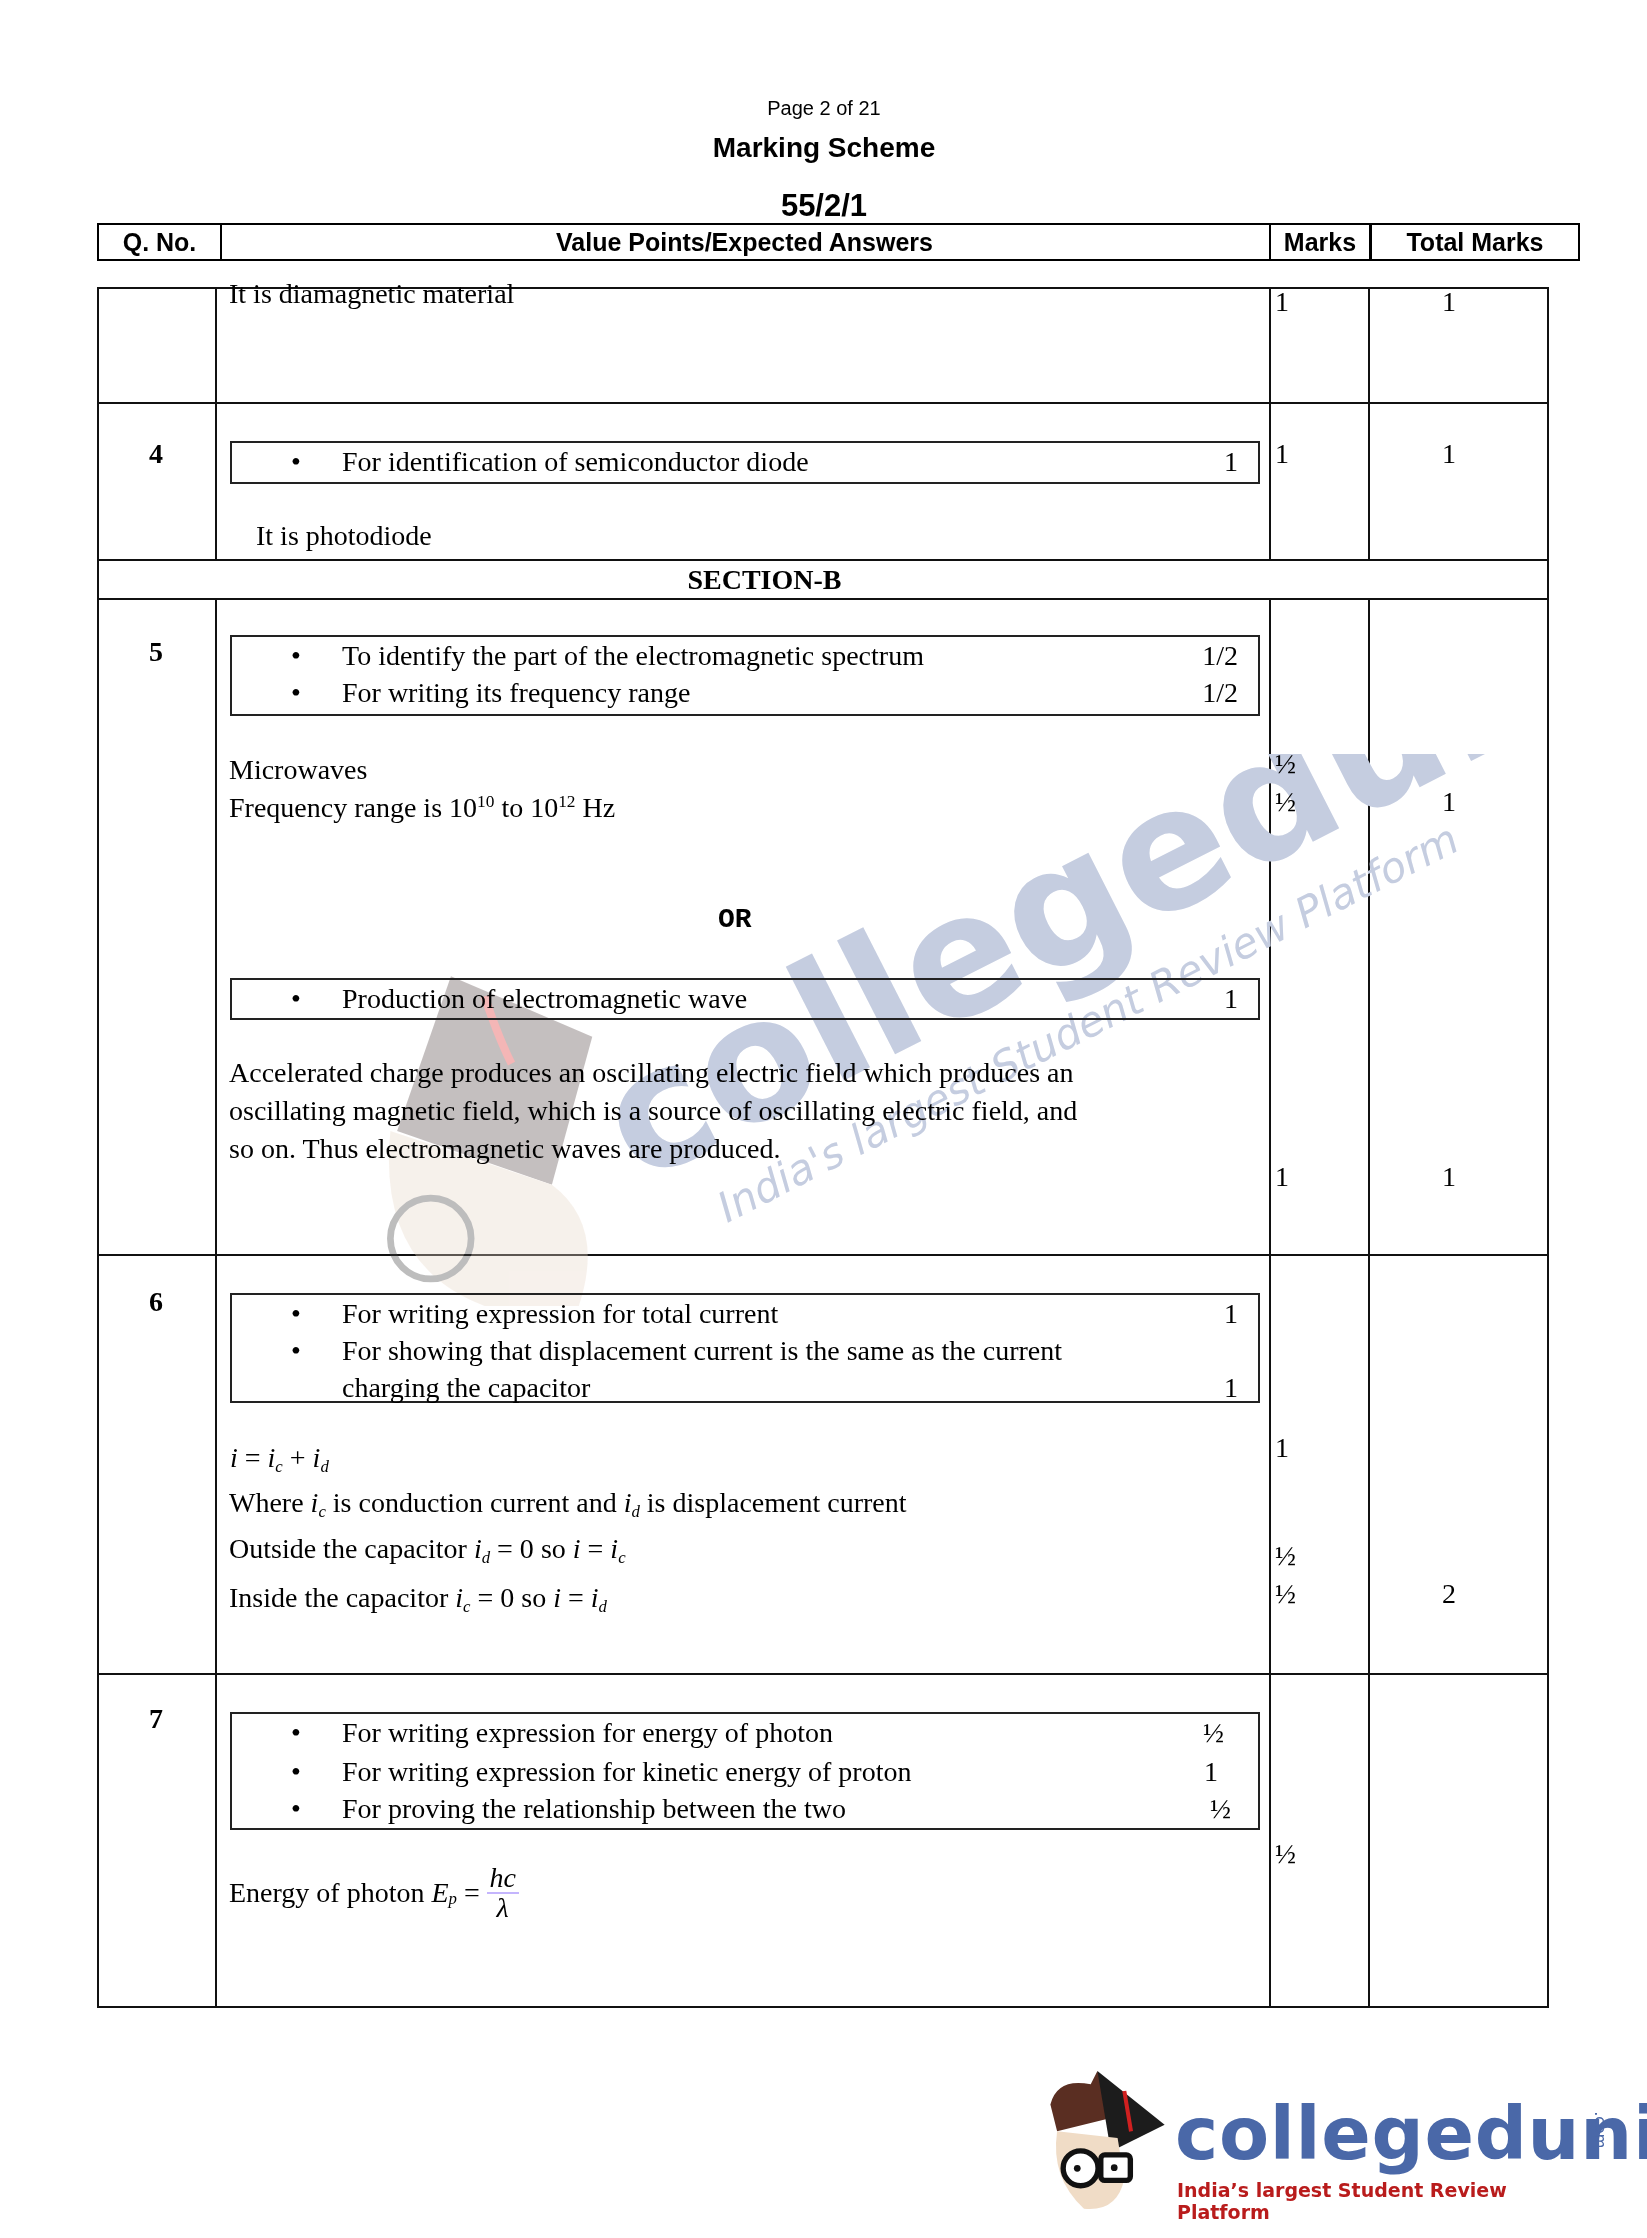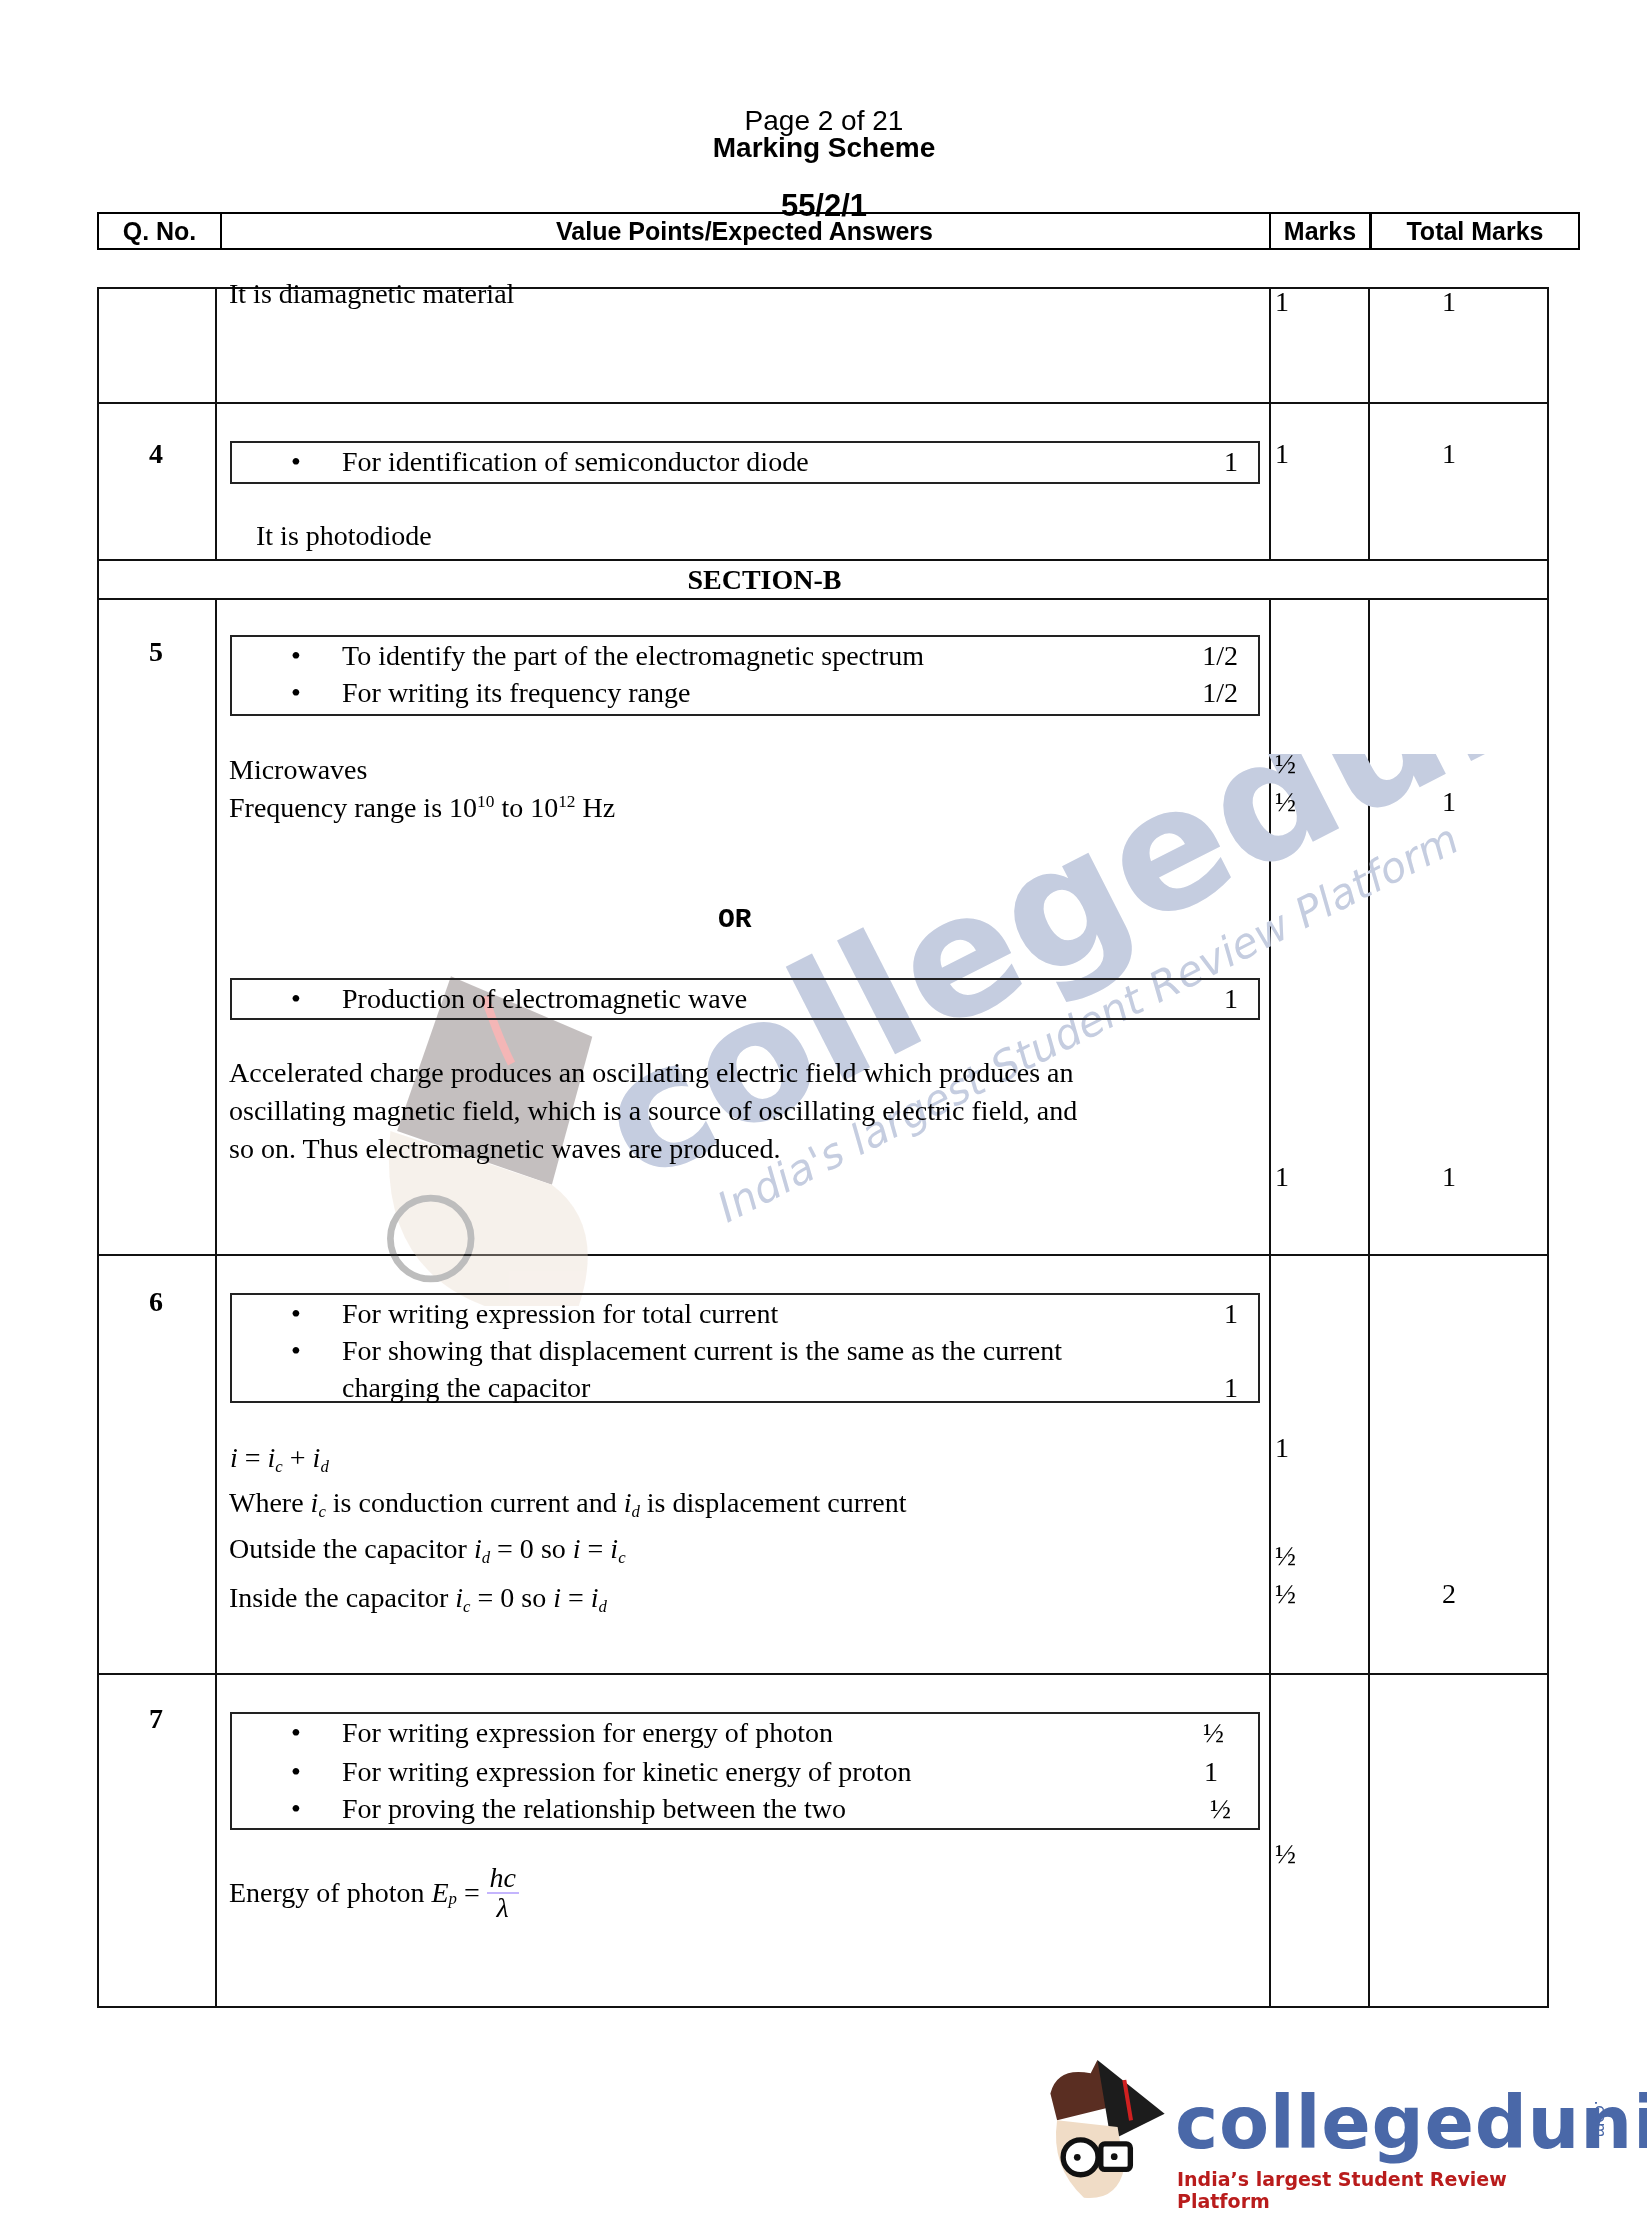--- a/index.html
+++ b/index.html
@@ -1,23 +1,23 @@
 <!DOCTYPE html>
 <html style="font-size:10.8px"><head>
   <meta charset="utf-8">
   <style>
     html, body { margin:0; padding:0; background:#ffffff; }
     body { width:1648px; height:2239px; position:relative; overflow:hidden; color:#000; }
 
     .page-head { position:absolute; left:0; width:1648px; text-align:center; font-family:"Liberation Sans", sans-serif; }
-    .ph1 { top:97px; font-size:28px;margin-top:8px; }
+    .ph1 { top:97px; font-size:20px; }
     .ph2 { top:132px; font-size:28px; font-weight:bold; }
     .ph3 { top:188px; font-size:31px; font-weight:bold; }
 
-    .abs { position:absolute; box-sizing:border-box; }
+    .abs { position:absolute; box-sizing:border-box;margin-top:11px; }
     .hdr { top:212px; height:38px; border:2px solid #000; font-family:"Liberation Sans", sans-serif; font-weight:bold; font-size:25px; display:flex; align-items:center; justify-content:center; }
 
     .line-h { position:absolute; height:2px; background:#111; }
     .line-v { position:absolute; width:2px; background:#111; }
 
     .txt { position:absolute; font-family:"Liberation Serif", "DejaVu Serif", serif; font-size:28px; white-space:nowrap; line-height:1.25; }
     .qno { position:absolute; font-family:"Liberation Serif", serif; font-weight:bold; font-size:28px; text-align:center; width:118px; left:97px; }
     .mk { position:absolute; font-family:"Liberation Serif", serif; font-size:28px; }
 
     .box { position:absolute; border:2px solid #222; box-sizing:border-box; left:230px; width:1030px; }

